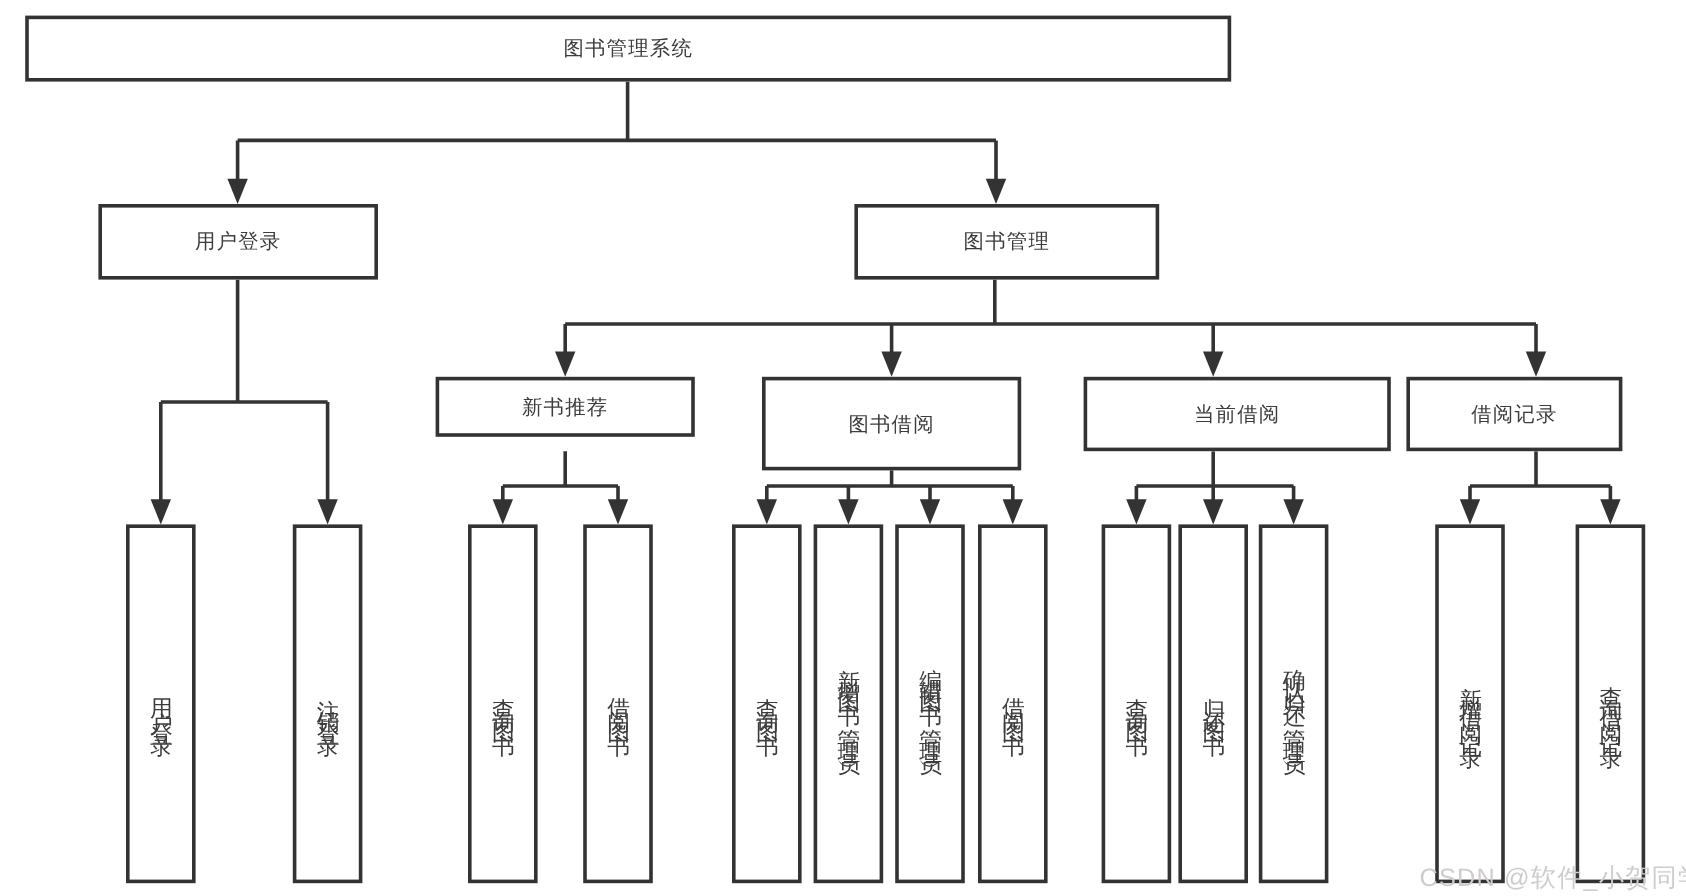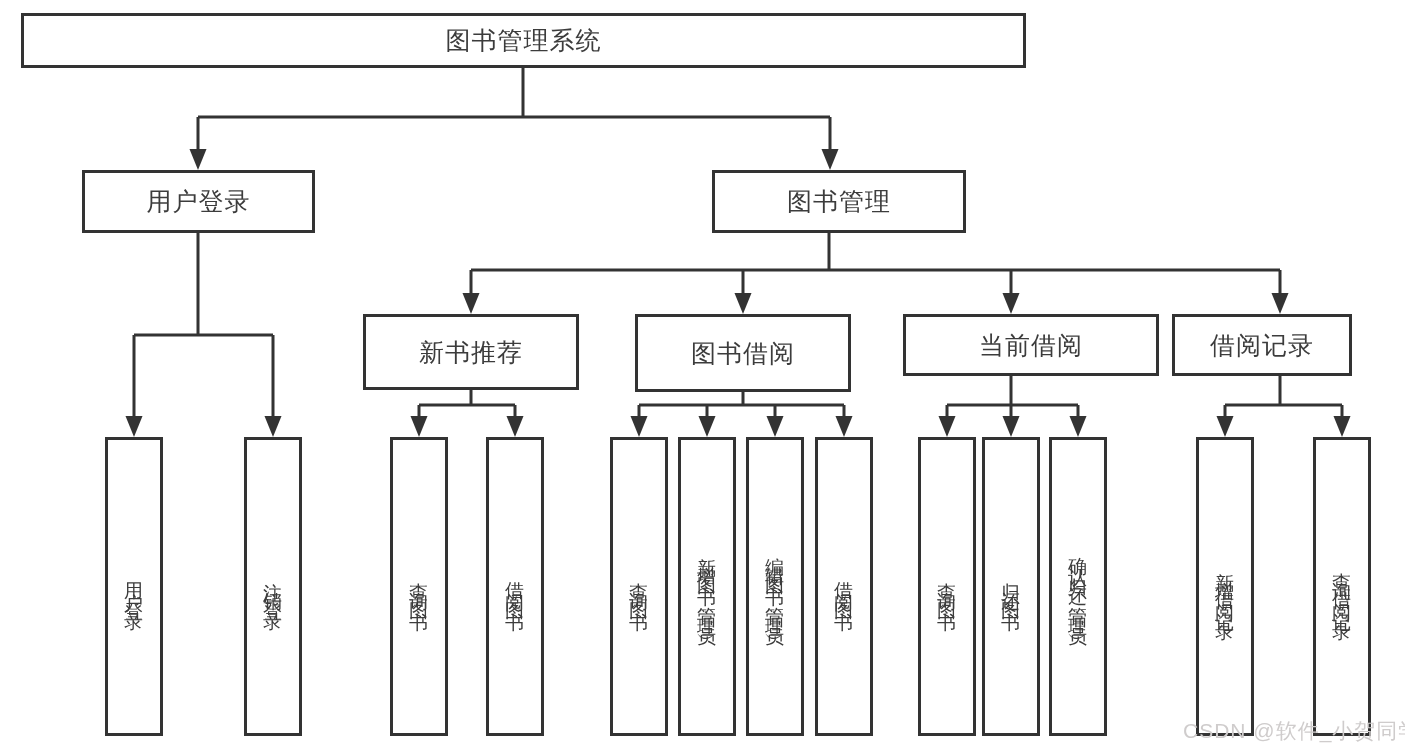--- a/index.html
+++ b/index.html
@@ -9,21 +9,21 @@
     color:#3a3a3a;
   }
   .stage{position:absolute;left:0;top:0;width:1405px;height:747px;}
   svg.connectors{position:absolute;left:0;top:0;z-index:1;}
   .node{
     position:absolute;background:#ffffff;border:3px solid #333333;
     display:flex;align-items:center;justify-content:center;
     box-sizing:border-box;z-index:2;
   }
   .node.h span{
-    font-size:25px;letter-spacing:1px;color:#3c3c3c;white-space:nowrap;
+    font-size:17px;letter-spacing:1px;color:#3c3c3c;white-space:nowrap;
   }
   .node.leaf{width:58px;height:299px;top:437px;}
   .node.leaf span{
     writing-mode:vertical-rl;text-orientation:mixed;
     font-size:19px;letter-spacing:10px;color:#3c3c3c;line-height:1;
   }
   .watermark{
     position:absolute;left:1183px;top:717px;z-index:3;
     font-size:21px;letter-spacing:1px;color:#cfcccc;white-space:nowrap;
     pointer-events:none;
@@ -78,21 +78,21 @@
     <span>图书管理系统</span>
   </div>
 
   <div class="node h" style="left:82px;top:170px;width:233px;height:63px">
     <span>用户登录</span>
   </div>
   <div class="node h" style="left:712px;top:170px;width:254px;height:63px">
     <span>图书管理</span>
   </div>
 
-  <div class="node h" style="left:363px;top:314px;width:216px;height:76px">
+  <div class="node h" style="left:363px;top:314px;width:216px;height:50px">
     <span>新书推荐</span>
   </div>
   <div class="node h" style="left:635px;top:314px;width:216px;height:78px">
     <span>图书借阅</span>
   </div>
   <div class="node h" style="left:903px;top:314px;width:256px;height:62px">
     <span>当前借阅</span>
   </div>
   <div class="node h" style="left:1172px;top:314px;width:180px;height:62px">
     <span>借阅记录</span>

